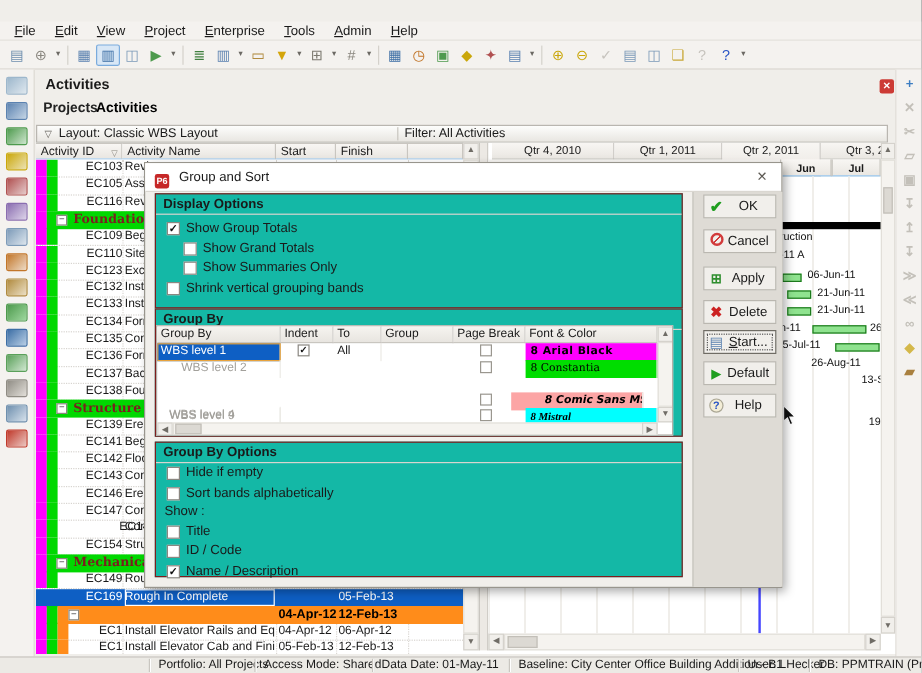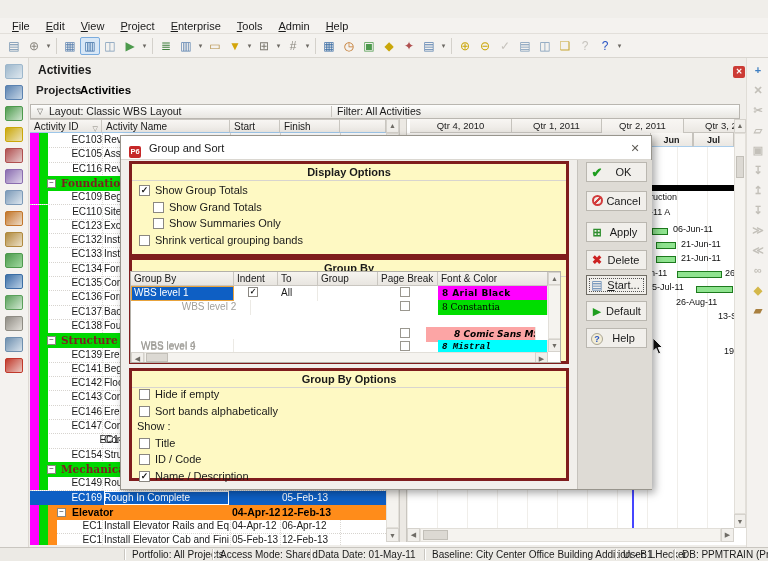--- a/index.html
+++ b/index.html
@@ -71,21 +71,21 @@
              border-top:1px solid #c9c6c0;font-size:10px;}
   .sb-item{position:absolute;top:1px;white-space:nowrap;}
   .sb-sep{position:absolute;top:1px;width:1px;height:11px;background:#c9c6c0;border-right:1px solid #fff;}
   
   #dialog{position:absolute;left:120px;top:135px;width:530px;height:353px;background:#f1efeb;
           border:1px solid #98958d;box-shadow:3px 3px 8px rgba(0,0,0,.35);z-index:50;}
   .dlg-title{position:absolute;left:0;top:0;width:100%;height:24px;background:#fff;border-bottom:1px solid #dad7d1;
              font-size:11px;line-height:24px;padding-left:8px;box-sizing:border-box;}
   .dlg-close{position:absolute;right:8px;top:4px;width:16px;height:16px;text-align:center;line-height:16px;
              color:#5f5c56;font-size:11px;}
-  .gbox{position:absolute;border:3px solid #7f1d1d;background:#fef9c3;box-sizing:border-box;text-align:center;}
+  .gbox{position:absolute;border:1px solid #7f1d1d;background:#14b8a6;box-sizing:border-box;}
   .gbox-title{font-size:11px;font-weight:bold;padding:2px 6px;border-bottom:1px solid #d8d5cf;}
   .cb{position:absolute;width:11px;height:11px;background:#fff;border:1px solid #8a8781;box-sizing:border-box;
       font-size:9px;line-height:9px;text-align:center;color:#111;font-weight:bold;}
   .cb-label{position:absolute;font-size:11px;white-space:nowrap;}
   .btnstrip{position:absolute;left:456px;top:24px;width:74px;height:329px;background:#dedbd5;border-left:1px solid #c6c3bd;}
   .dbtn{position:absolute;left:465px;width:61px;height:20px;background:#f1efeb;border:1px solid #bab7b0;
         box-sizing:border-box;font-size:11px;display:flex;align-items:center;}
   .dbtn .bicon{width:16px;text-align:center;margin-left:2px;}
   .dbtn .blabel{flex:1;text-align:center;margin-right:4px;}
   .dbtn.focused{border:1px solid #6f6c64;outline:1px dotted #555;outline-offset:-4px;}
@@ -99,21 +99,21 @@
            box-sizing:border-box;overflow:hidden;}
   .ghead{position:absolute;top:0;height:14px;background:linear-gradient(#f6f4f0,#e8e5e0);border-right:1px solid #c9c6c0;
          border-bottom:1px solid #c9c6c0;font-size:10px;line-height:13px;padding-left:3px;box-sizing:border-box;overflow:hidden;}
   .gcell{position:absolute;height:15px;font-size:10px;line-height:14px;padding-left:3px;box-sizing:border-box;
          overflow:hidden;white-space:nowrap;border-right:1px solid #eceae5;}
   .fcell{font-size:9px;line-height:14px;padding-left:4px;color:#000;}
   .f-arialblack{font-weight:900;letter-spacing:.4px;font-family:"DejaVu Sans",sans-serif;}
   .f-constantia{font-family:"DejaVu Serif",serif;}
   .f-verdana{font-weight:bold;font-family:"DejaVu Sans",sans-serif;}
   .f-comic{font-weight:bold;font-style:italic;font-family:"DejaVu Sans",sans-serif;}
-  .f-mistral{font-weight:bold;font-style:italic;font-family:Liberation Mono, monospace;}
+  .f-mistral{font-weight:bold;font-style:italic;font-family:Liberation Serif, serif;}
 </style>
 </head>
 <body>
 
 <div id="app">
 
 
   <div id="menubar">
       <div class="menu-item">File</div>
       <div class="menu-item">Edit</div>
@@ -380,21 +380,20 @@
       <div class="grow rowline" style="top: 357.5px; height: 15.3px; background: rgb(14, 95, 196); color: rgb(255, 255, 255);">
         <div class="cell" style="left: 18px; width: 54px; text-align: right;">EC169</div>
         <div class="cell" style="left: 74px; width: 125px; outline: rgb(255, 255, 255) solid 1px; outline-offset: -1px;">Rough In Complete</div>
         <div class="cell" style="left: 252px; width: 56px;">05-Feb-13</div>
       </div>
       <div class="grow" style="top: 371.8px; height: 15.3px;">
         <div class="stripe" style="left: 0px; width: 9px; background: rgb(255, 0, 255);"></div>
         <div class="stripe" style="left: 9px; width: 9px; background: rgb(0, 216, 0);"></div>
         <div class="stripe" style="left: 18px; width: 338px; background: rgb(255, 140, 26);"></div>
         <div class="minusbox" style="left: 27px;">−</div>
-        <div class="cell band3-text" style="left: 42px; width: 150px;">Elevator</div>
         <div class="cell band3-text" style="left: 202px; width: 48px;">04-Apr-12</div>
         <div class="cell band3-text" style="left: 252px; width: 56px;">12-Feb-13</div>
       </div>
       <div class="grow rowline" style="top: 386.1px; height: 15.3px;">
         <div class="stripe" style="left: 0px; width: 9px; background: rgb(255, 0, 255);"></div>
         <div class="stripe" style="left: 9px; width: 9px; background: rgb(0, 216, 0);"></div>
         <div class="stripe" style="left: 18px; width: 9px; background: rgb(255, 140, 26);"></div>
         <div class="cell" style="left: 18px; width: 54px; text-align: right;">EC1</div>
         <div class="cell" style="left: 74px; width: 125px;">Install Elevator Rails and Equipment</div>
         <div class="cell" style="left: 202px; width: 48px;">04-Apr-12</div>
@@ -504,21 +503,21 @@
         <div class="sbtn" style="left: 417px; top: 67px; width: 13px; height: 13px; line-height: 12px;">▼</div>
         <div class="strack" style="left: 417px; top: 13px; width: 13px; height: 54px;"></div>
         <div style="position: absolute; left: 0px; top: 14px; width: 417px; height: 13.5px;">
           <div class="gcell" style="left: 0px; top: 0px; width: 103px; padding-left: 3px; background: rgb(14, 95, 196); color: rgb(255, 255, 255); outline: rgb(232, 163, 61) solid 1px; outline-offset: -1px;">WBS level 1</div>
           <div class="cb" style="left: 117px; top: 1px; width: 10px; height: 10px; font-size: 8px; line-height: 8px;">✓</div>
           <div class="gcell" style="left: 147px; top: 0px; width: 40px;">All</div>
           <div class="cb" style="left: 269px; top: 1px; width: 10px; height: 10px; border-color: rgb(154, 151, 143);"></div>
           <div class="gcell fcell f-arialblack" style="left: 307px; top: 0px; width: 110px; background: rgb(255, 0, 255);">8 Arial Black</div>
         </div>
         <div style="position: absolute; left: 0px; top: 27.5px; width: 417px; height: 13.5px;">
-          <div class="gcell" style="left: 17px; top: 0px; width: 103px; padding-left: 20px; color: rgb(162, 160, 155); text-align: center;">WBS level 2</div>
+          <div class="gcell" style="left: 0px; top: 0px; width: 103px; padding-left: 20px; color: rgb(162, 160, 155);">WBS level 2</div>
           <div class="cb" style="left: 269px; top: 1px; width: 10px; height: 10px; border-color: rgb(154, 151, 143);"></div>
           <div class="gcell fcell f-constantia" style="left: 307px; top: 0px; width: 110px; background: rgb(0, 221, 0);">8 Constantia</div>
         </div>
         <div style="position: absolute; left: 0px; top: 54.5px; width: 417px; height: 13.5px;">
           <div class="gcell" style="left: 0px; top: 0px; width: 103px; padding-left: 10px; color: rgb(162, 160, 155); margin-top: 12px;">WBS level 4</div>
           <div class="cb" style="left: 269px; top: 1px; width: 10px; height: 10px; border-color: rgb(154, 151, 143);"></div>
           <div class="gcell fcell f-comic" style="left: 295px; top: 0px; width: 110px; background: #fca5a5; padding-left: 28px;">8 Comic Sans MS</div>
         </div>
         <div style="position: absolute; left: 0px; top: 68px; width: 417px; height: 13.5px;">
           <div class="gcell" style="left: 0px; top: 0px; width: 103px; padding-left: 10px; color: rgb(162, 160, 155);">WBS level 9</div>

